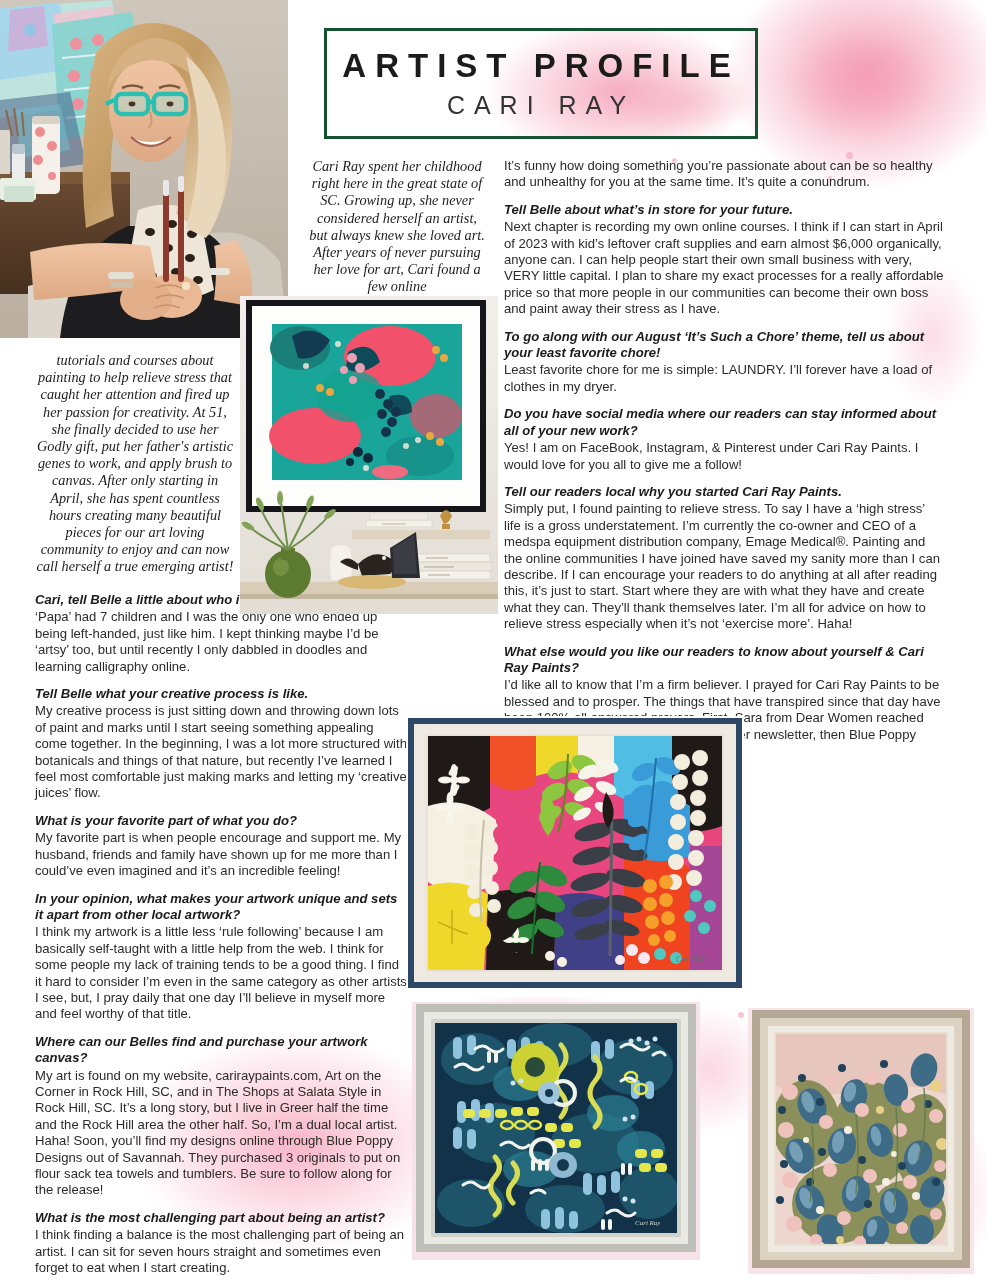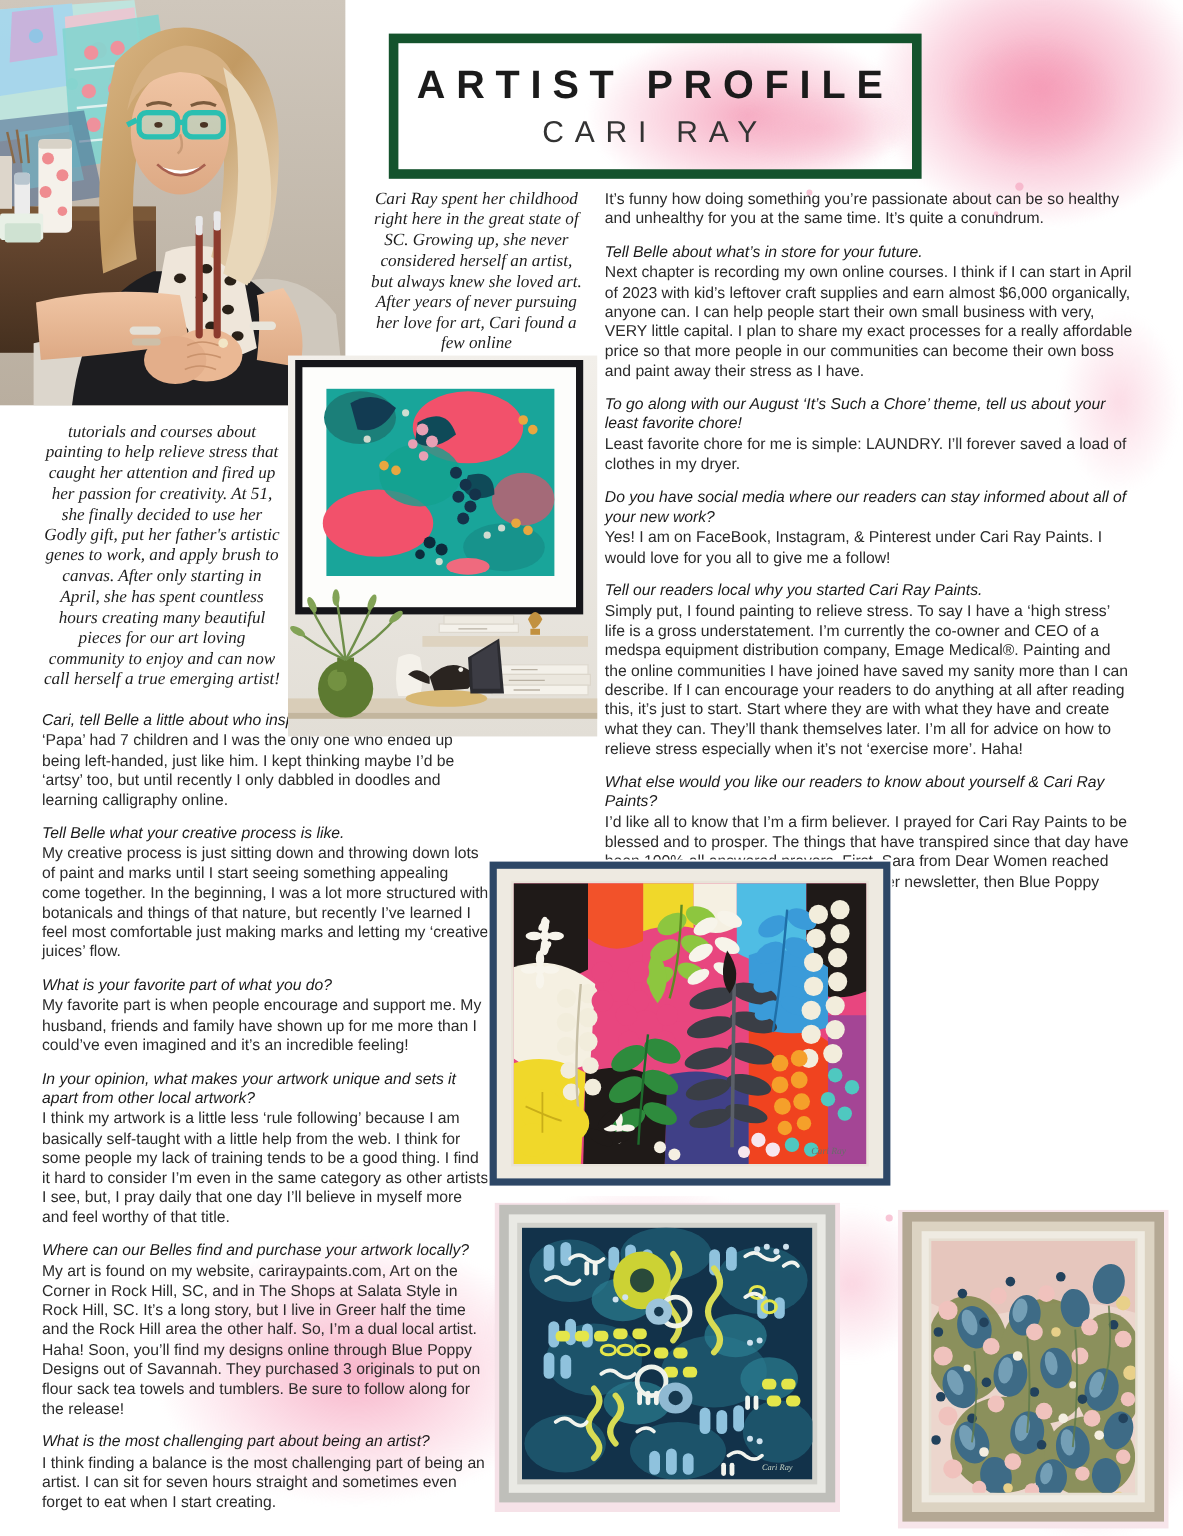--- a/index.html
+++ b/index.html
@@ -33,37 +33,37 @@
        background:radial-gradient(ellipse 50% 50% at 50% 50%, rgba(247,175,198,.5) 0%, rgba(255,255,255,0) 72%);
        filter:blur(3px);}
   .dot{position:absolute;border-radius:50%;background:rgba(244,160,186,.6);}
 
   
   .photo{position:absolute;left:0;top:0;width:288px;height:338px;overflow:hidden;}
   .photo svg{display:block;}
 
   
   .plaque{position:absolute;left:324px;top:28px;width:428px;height:105px;
-          border:8px solid #14532d;background:transparent;z-index:5;
+          border:3px solid #14532d;background:transparent;z-index:5;
           display:flex;flex-direction:column;align-items:center;justify-content:center;}
   .plaque-bg{position:absolute;inset:0;overflow:hidden;z-index:-1;}
   .plaque-bg i{position:absolute;display:block;}
   .t1{font-size:33px;letter-spacing:9px;font-weight:700;color:#1b1b1b;line-height:1;
       font-family:"Liberation Sans",sans-serif;white-space:nowrap;}
   .t2{font-size:25px;letter-spacing:9px;font-weight:400;color:#333;line-height:1;margin-top:11px;
       font-family:"Liberation Sans",sans-serif;white-space:nowrap;}
 
   
   .serif-intro{position:absolute;font-family:"Liberation Serif",serif;font-style:italic;
                font-size:14.3px;line-height:17.2px;color:#1d1d1d;text-align:center;}
   .intro-a{left:307px;top:158px;width:180px;}
   .intro-b{left:35px;top:352px;width:200px;}
 
   .col{position:absolute;font-size:13.1px;line-height:16.4px;color:#2b2b2b;}
-  .q{font-weight:400;font-style:italic;display:block;margin-top:11px;margin-bottom:1px;color:#1b1b1b;}
+  .q{font-weight:700;font-style:italic;display:block;margin-top:11px;margin-bottom:1px;color:#1b1b1b;}
   .q.first{margin-top:0;}
   .a{display:block;}
   p{margin:0;}
 
   .left-col{left:35px;top:592px;width:372px;}
   .left-col .narrow{width:190px;}
   .right-col{left:504px;top:158px;width:440px;}
   .right-narrow{left:742px;top:712px;width:196px;font-size:13.1px;line-height:16.4px;color:#2b2b2b;}
 
   
@@ -828,35 +828,35 @@
 
   <span class="q">Tell Belle  what your creative process is like.</span>
   <p class="a">My creative process is just sitting down and throwing down lots of paint and marks until I start seeing something appealing come together.  In the beginning, I was a lot more structured with botanicals and things of that nature, but recently I’ve learned I feel most comfortable just making marks and letting my ‘creative juices’ flow.</p>
 
   <span class="q">What is your favorite part of what you do?</span>
   <p class="a">My favorite part is when people encourage and support me.  My husband, friends and family have shown up for me more than I could’ve even imagined and it’s an incredible feeling!</p>
 
   <span class="q">In your opinion, what makes your artwork unique and sets it apart from other local artwork?</span>
   <p class="a">I think my artwork is a little less ‘rule following’ because I am basically self-taught with a little help from the web. I think for some people my lack of training tends to be a good thing.  I find it hard to consider I’m even in the same category as other artists I see, but, I pray daily that one day I’ll believe in myself more and feel worthy of that title.</p>
 
-  <span class="q">Where can our Belles find and purchase your artwork locally?</span>
+  <span class="q">Where can our Belles find and purchase your artwork canvas?</span>
   <p class="a">My art is found on my website, cariraypaints.com, Art on the Corner in Rock Hill, SC, and in The Shops at Salata Style in Rock Hill, SC.  It’s a long story, but I live in Greer half the time and the Rock Hill area the other half. So, I’m a dual local artist. Haha! Soon, you’ll find my designs online through Blue Poppy Designs out of Savannah. They purchased 3 originals to put on flour sack tea towels and tumblers. Be sure to follow along for the release!</p>
 
   <span class="q">What is the most challenging part about being an artist?</span>
   <p class="a">I think finding a balance is the most challenging part of being an artist. I can sit for seven hours straight and sometimes even forget to eat when I start creating.</p>
 </div>
 
 <div class="col right-col">
   <p class="a">It’s funny how doing something you’re passionate about can be so healthy and unhealthy for you at the same time. It’s quite a conundrum.</p>
 
   <span class="q">Tell Belle about what’s in store for your future.</span>
   <p class="a">Next chapter is recording my own online courses. I think if I can start in April of 2023 with kid’s leftover craft supplies and earn almost $6,000 organically, anyone can.  I can help people start their own small business with very, VERY little capital.  I plan to share my exact processes for a really affordable price so that more people in our communities can become their own boss and paint away their stress as I have.</p>
 
   <span class="q">To go along with our August ‘It’s Such a Chore’ theme, tell us about your least favorite chore!</span>
-  <p class="a">Least favorite chore for me is simple: LAUNDRY. I’ll forever saved a load of clothes in my dryer.</p>
+  <p class="a">Least favorite chore for me is simple: LAUNDRY. I’ll forever have a load of clothes in my dryer.</p>
 
   <span class="q">Do you have social media where our readers can stay informed about all of your new work?</span>
   <p class="a">Yes!  I am on FaceBook, Instagram, &amp; Pinterest under Cari Ray Paints. I would love for you all to give me a follow!</p>
 
   <span class="q">Tell our readers local why you started Cari Ray Paints.</span>
   <p class="a">Simply put, I found painting to relieve stress. To say I have a ‘high stress’ life is a gross understatement. I’m currently the co-owner and CEO of a medspa equipment distribution company, Emage Medical®. Painting and the online communities I have joined have saved my sanity more than I can describe. If I can encourage your readers to do anything at all after reading this, it’s just to start. Start where they are with what they have and create what they can. They’ll thank themselves later. I’m all for advice on how to relieve stress especially when it’s not ‘exercise more’. Haha!</p>
 
   <span class="q">What else would you like our readers to know about yourself &amp; Cari Ray Paints?</span>
   <p class="a">I’d like all to know that I’m a firm believer. I prayed for Cari Ray Paints to be blessed and to prosper. The things that have transpired since that day have been 100% all answered prayers. First, Sara from Dear Women reached out to me to write a piece about me for her newsletter, then Blue Poppy Designs found me on a FB group</p>
 </div>

